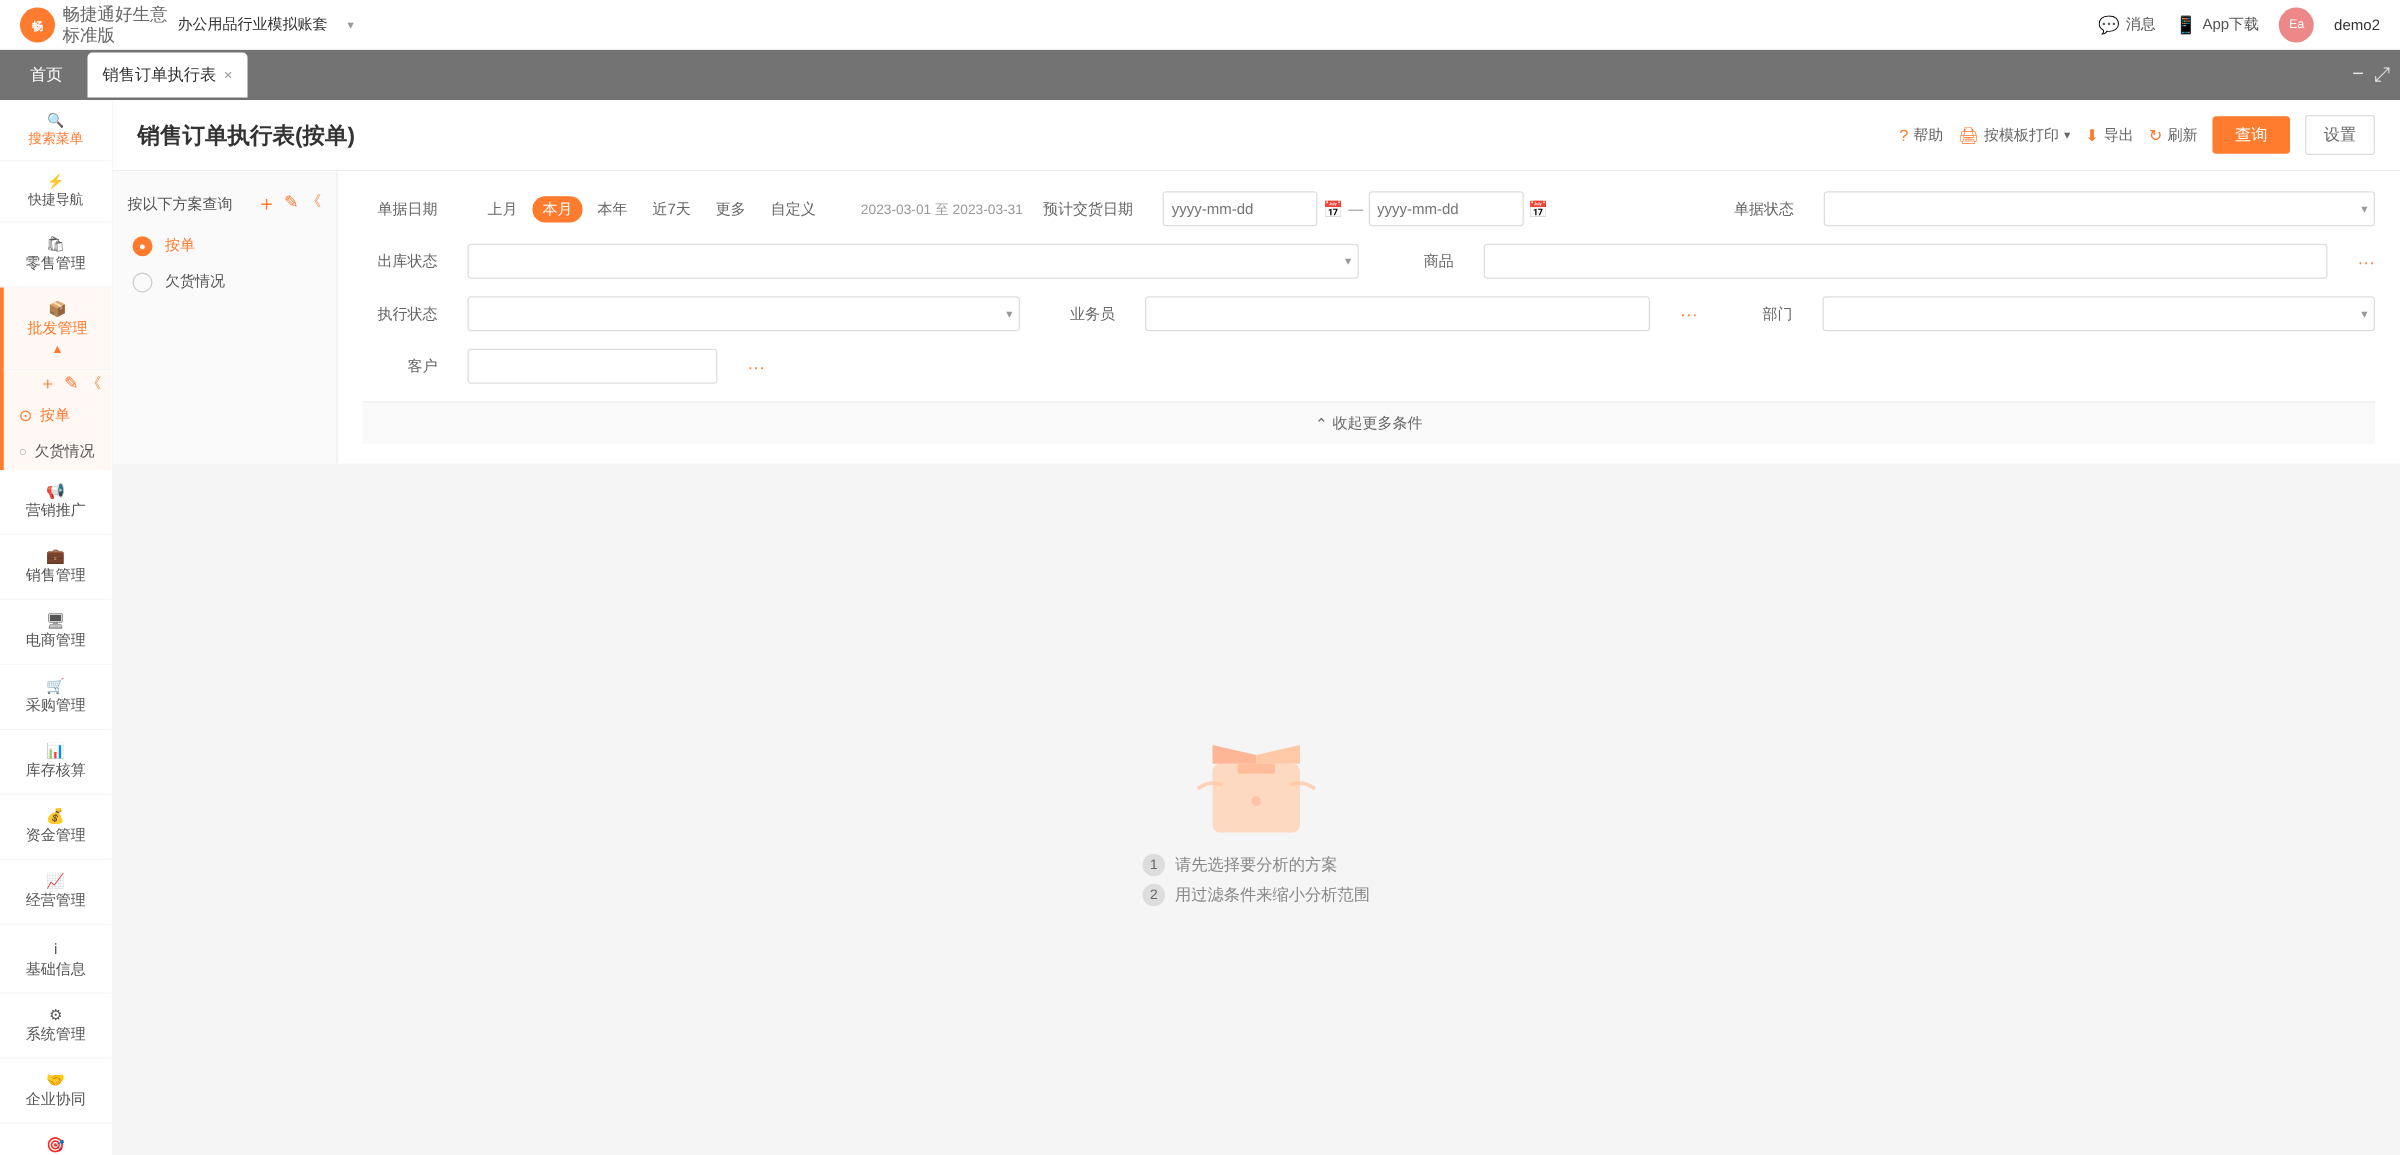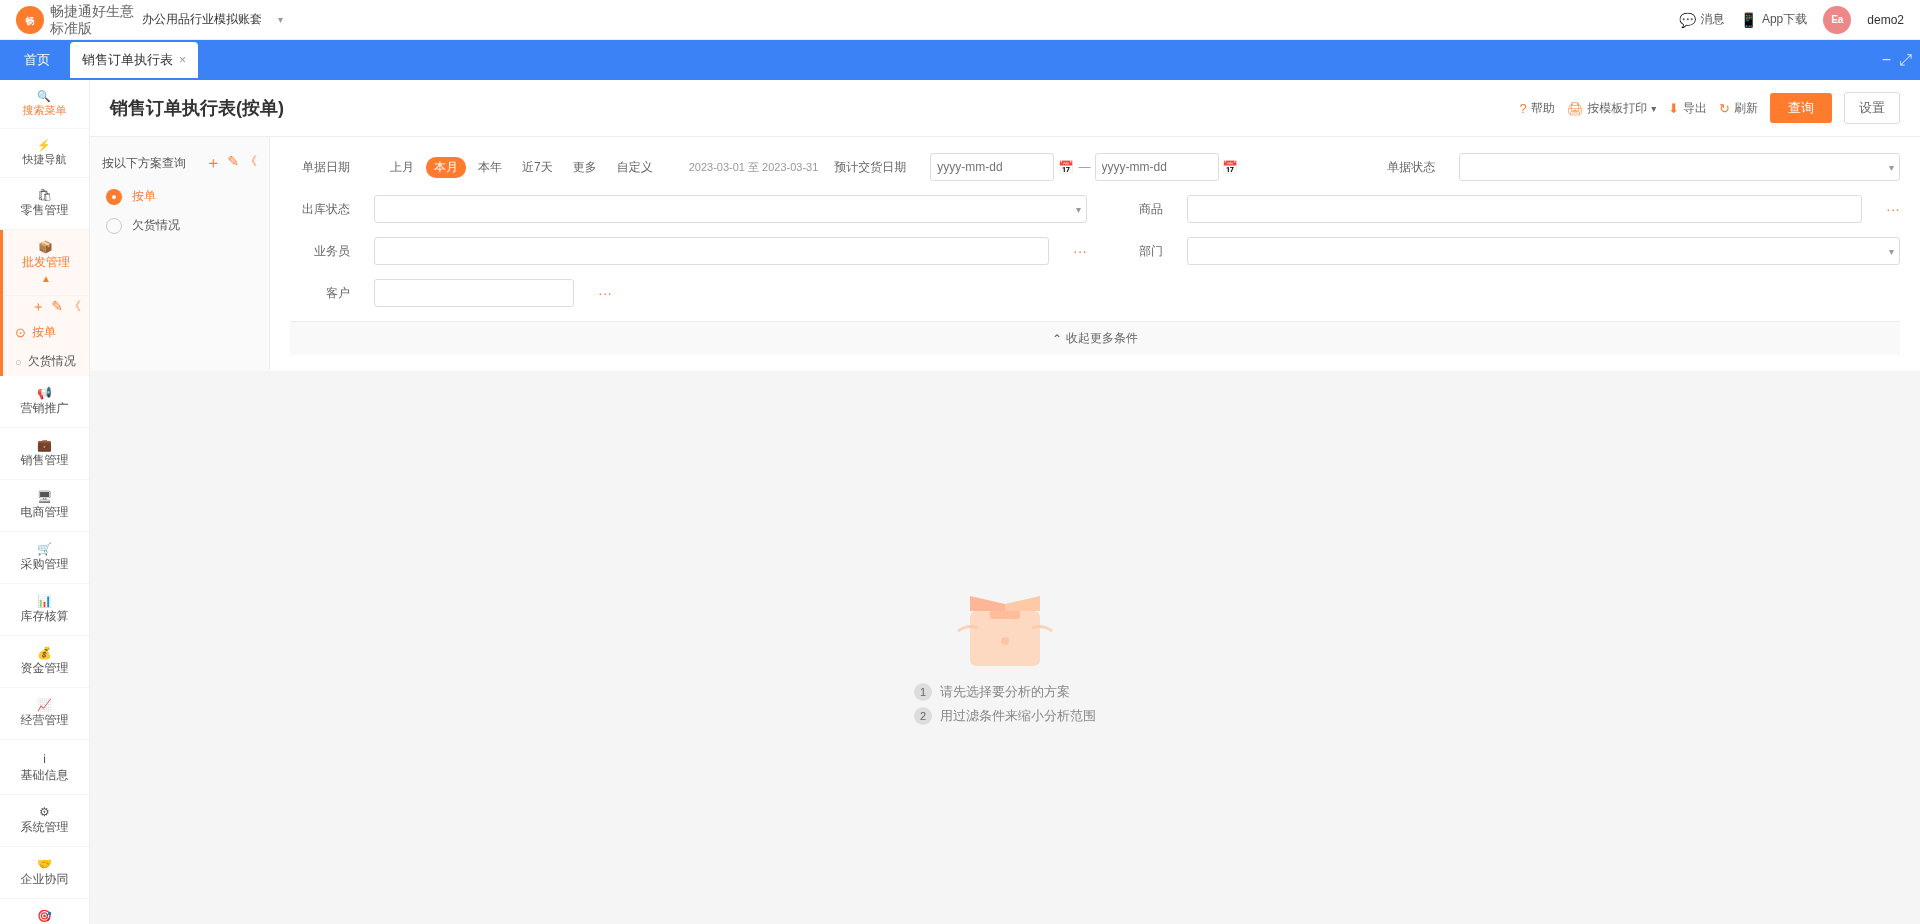--- a/index.html
+++ b/index.html
@@ -72,21 +72,21 @@
       display: flex;
       align-items: center;
       justify-content: center;
       color: white;
       font-size: 11px;
       overflow: hidden;
     }
 
     
     .tab-bar {
-      background: #3b82f6;
+      background: #737373;
       height: 40px;
       display: flex;
       align-items: center;
       padding: 0 0 0 8px;
     }
     .tab-home {
       padding: 0 16px;
       height: 40px;
       display: flex;
       align-items: center;
@@ -429,21 +429,21 @@
   </div>
   <div class="top-header-right">
     <div class="header-action">
       <span class="icon">💬</span>
       <span>消息</span>
     </div>
     <div class="header-action">
       <span class="icon">📱</span>
       <span>App下载</span>
     </div>
-    <div class="user-avatar" style="background:#e88;font-weight:bold;">
+    <div class="user-avatar" style="background:#e88;">
       <span style="font-size:10px;">Ea</span>
     </div>
     <span style="font-size:12px;color:#333;cursor:pointer;">demo2</span>
   </div>
 </div>
 
 <div class="tab-bar">
   <div class="tab-home">首页</div>
   <div class="tab-item">
     <span>销售订单执行表</span>
@@ -637,20 +637,28 @@
           </div>
           <div class="filter-group">
             <span class="filter-label">商品</span>
             <input class="filter-input" type="text" style="flex: 1 1 0%;">
             <span class="ellipsis-btn">···</span>
           </div>
         </div>
 
         <div class="filter-row">
           <div class="filter-group">
+            <span class="filter-label">执行状态</span>
+            <div class="filter-select-wrap">
+              <select>
+                <option value=""></option>
+              </select>
+            </div>
+          </div>
+          <div class="filter-group">
             <span class="filter-label">业务员</span>
             <input class="filter-input" type="text" style="flex: 1 1 0%;">
             <span class="ellipsis-btn">···</span>
           </div>
           <div class="filter-group">
             <span class="filter-label">部门</span>
             <div class="filter-select-wrap">
               <select>
                 <option value=""></option>
               </select>

